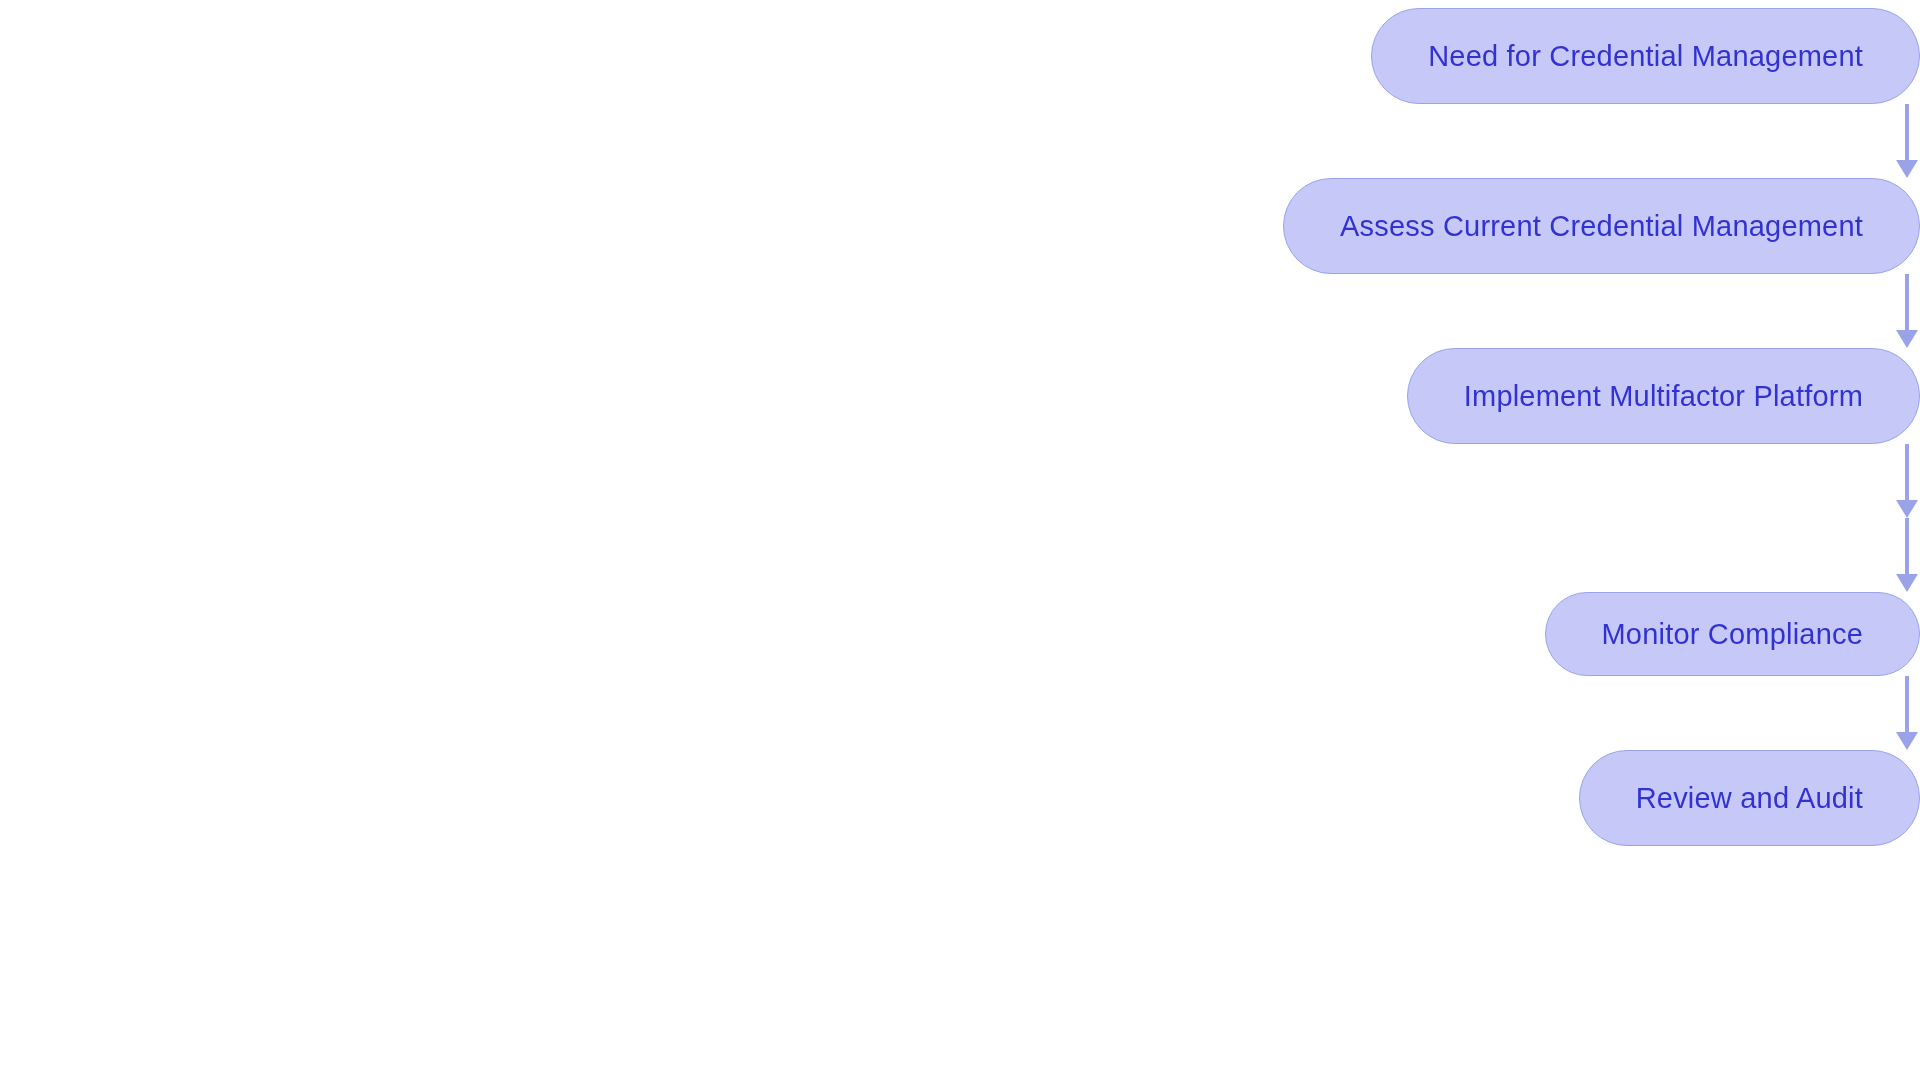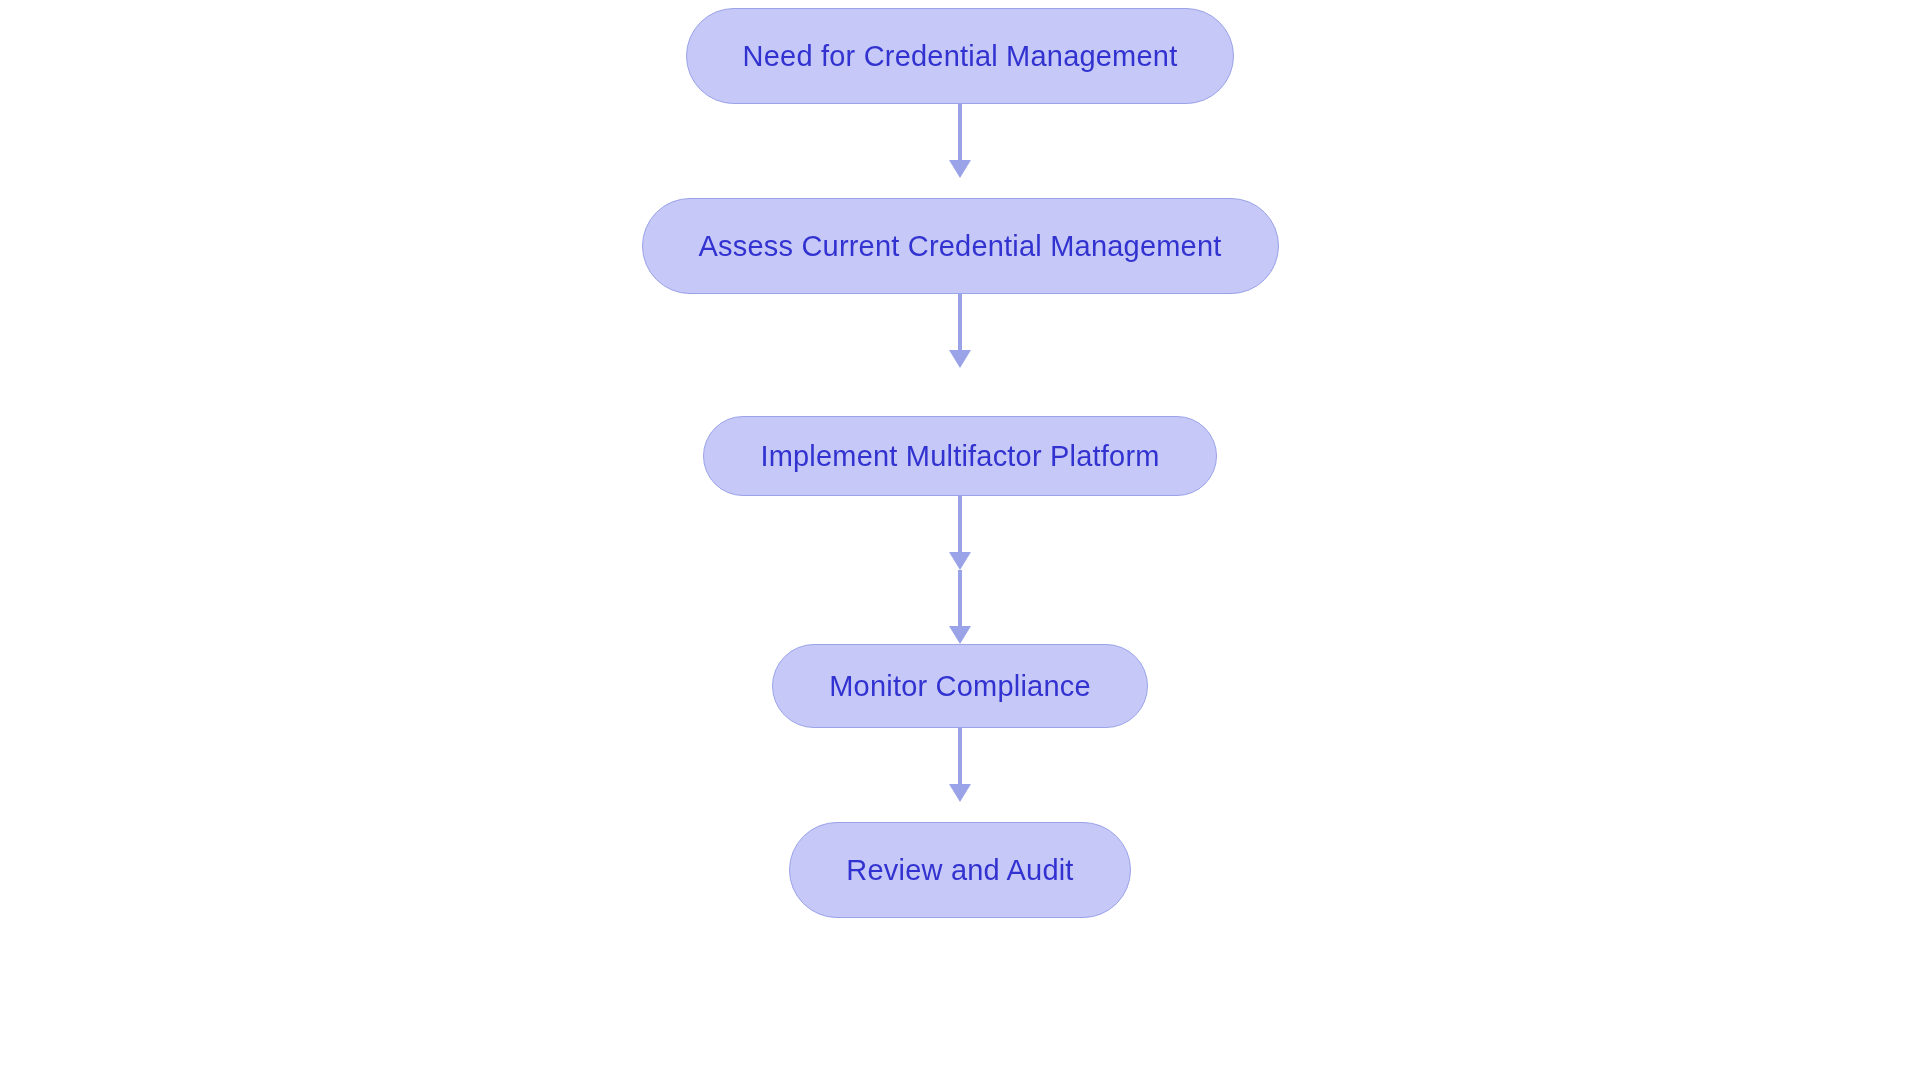--- a/index.html
+++ b/index.html
@@ -22,46 +22,46 @@
   }
 
   .flow-column {
     position: absolute;
     left: 0;
     top: 0;
     width: 1920px;
     height: 1083px;
     display: flex;
     flex-direction: column;
-    align-items: center;
+    align-items: flex-end;
   }
 
   .node {
     box-sizing: border-box;
     display: flex;
     align-items: center;
     justify-content: center;
     background: #c6c9f8;
     border: 1.5px solid #9aa3e8;
     border-radius: 999px;
     color: #3232d0;
     font-size: 29px;
     font-weight: 400;
     letter-spacing: 0.2px;
     white-space: nowrap;
     padding: 0 56px;
     line-height: 1;
   }
 
   .node-1 { height: 96px; margin-top: 8px; }
-  .node-2 { height: 96px; margin-top: 20px; }
-  .node-3 { height: 80px; margin-top: 48px; }
+  .node-2 { height: 96px; }
+  .node-3 { height: 96px; }
   .node-4 { height: 96px; }
   .node-5 { height: 84px; }
-  .node-6 { height: 96px; margin-top: 20px; }
+  .node-6 { height: 96px; }
 
   .connector {
     width: 26px;
     height: 74px;
     position: relative;
     display: flex;
     justify-content: center;
   }
   .connector .stem {
     position: absolute;

